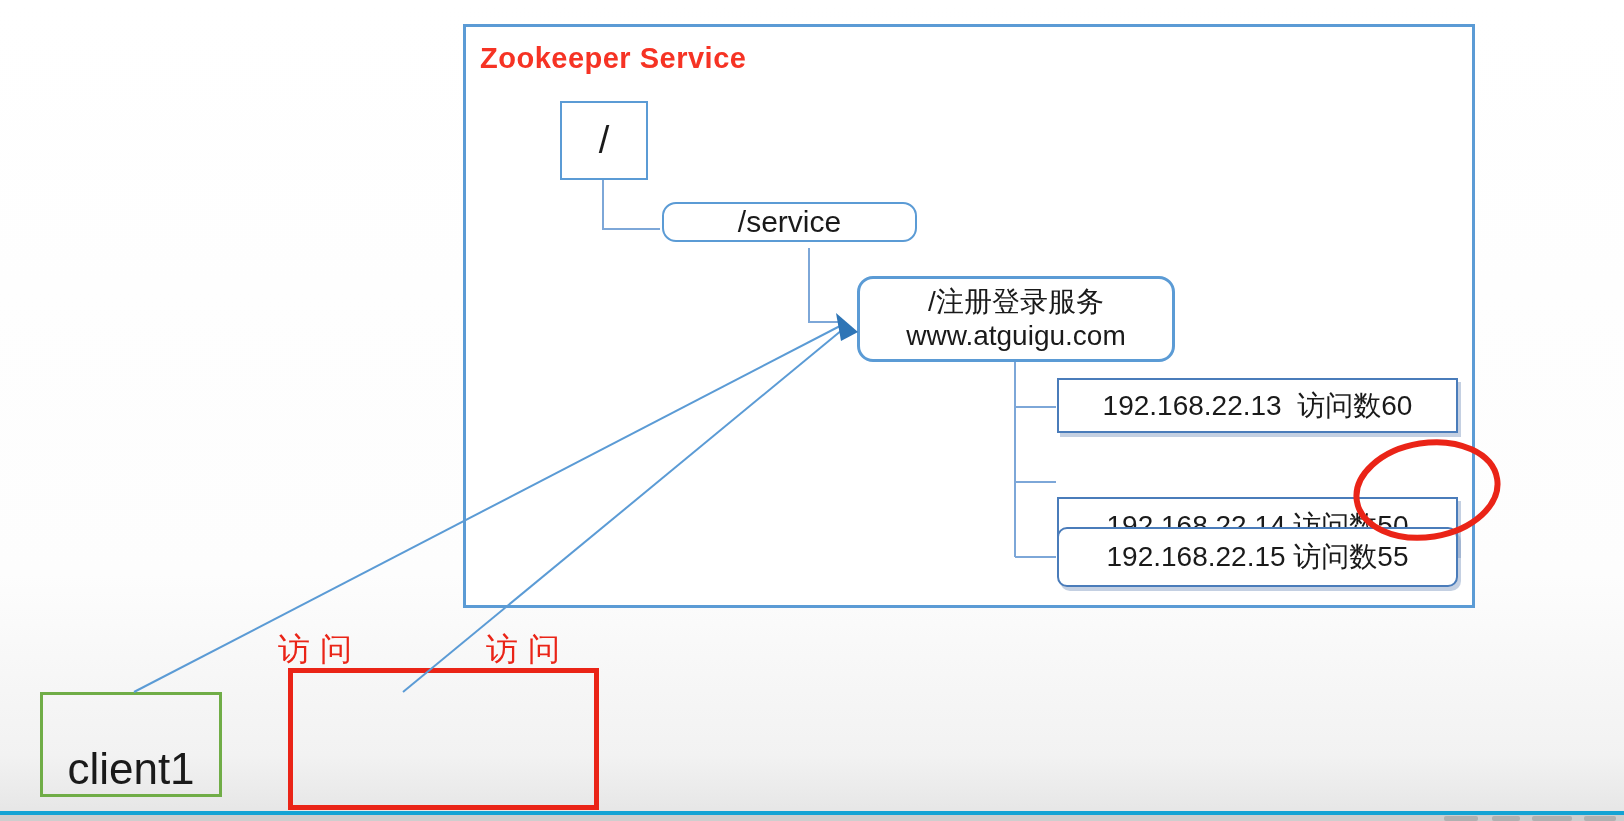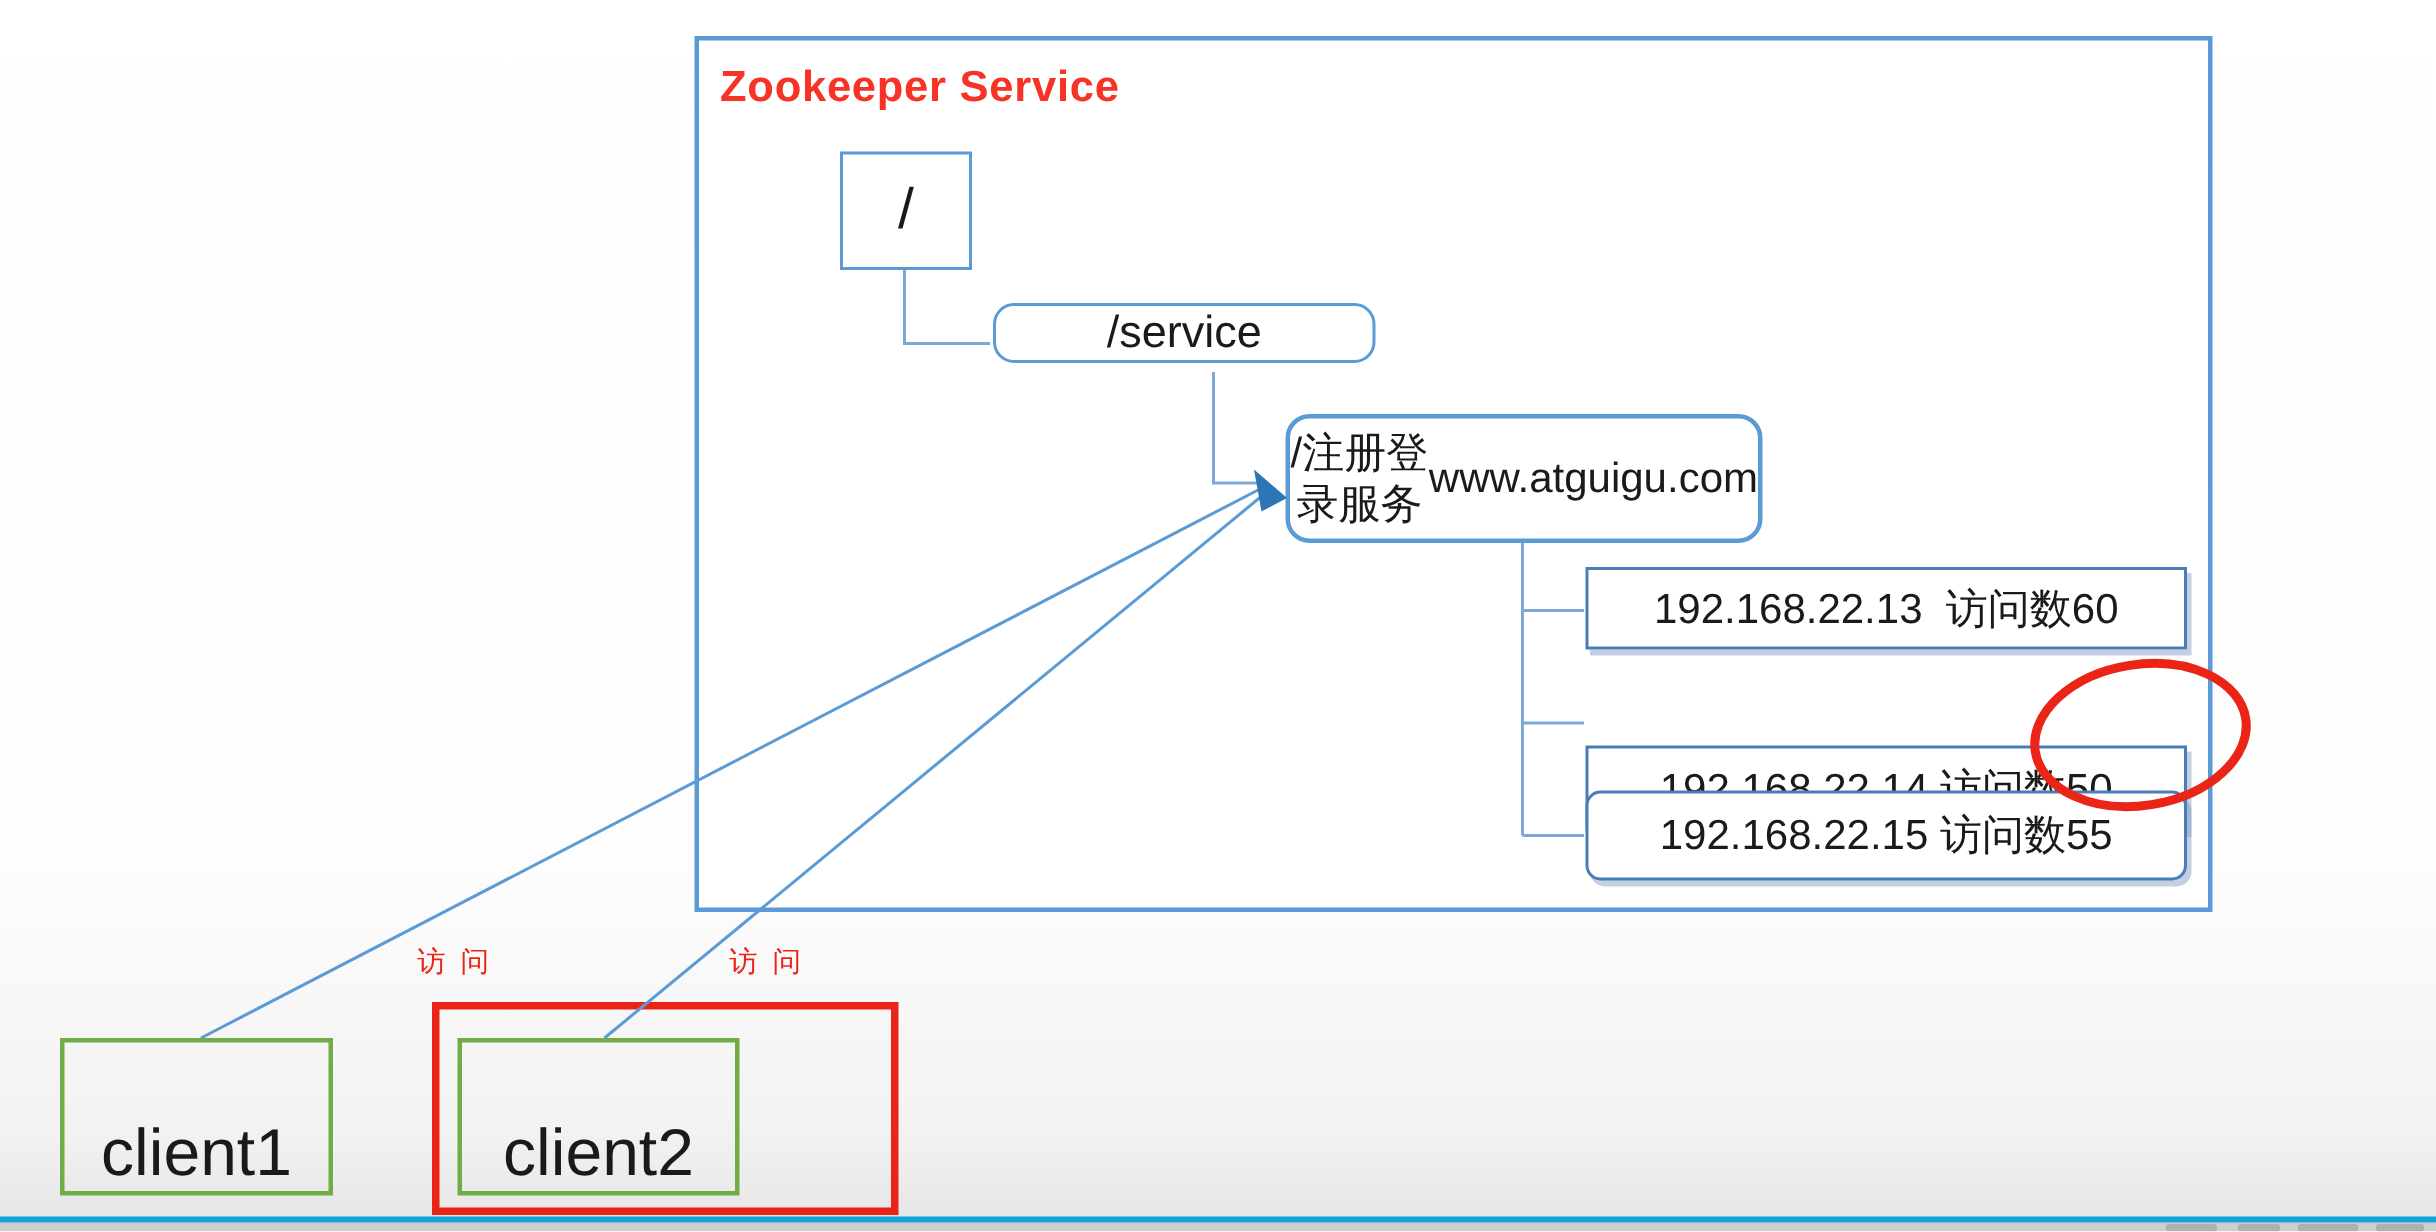--- a/index.html
+++ b/index.html
@@ -51,21 +51,21 @@
     left: 662px; top: 202px;
     width: 255px; height: 40px;
     border-radius: 14px;
     font-size: 30px;
   }
   .registry-node {
     left: 857px; top: 276px;
     width: 318px; height: 86px;
     border-radius: 16px;
     border-width: 3px;
-    flex-direction: row;
+    flex-direction: column;
     font-size: 28px;
     line-height: 34px;
   }
 
   
   .server-box {
     position: absolute;
     left: 1057px;
     width: 401px;
     display: flex;
@@ -98,21 +98,21 @@
     position: absolute;
     left: 288px; top: 668px;
     width: 311px; height: 142px;
     border: 5px solid var(--annotation-red, #ea2417);
     background: transparent;
   }
 
   .access-label {
     position: absolute;
     top: 628px;
-    font-size: 19px;
+    font-size: 32px;
     color: var(--annotation-red, #ea2417);
     letter-spacing: 10px;
     white-space: nowrap;
   }
   .access-1 { left: 278px; }
   .access-2 { left: 486px; }
 
   
   .overlay {
     position: absolute;
@@ -175,23 +175,20 @@
     <span>192.168.22.15 访问数55</span>
   </div>
 
   <div class="access-label access-1">访问</div>
   <div class="access-label access-2">访问</div>
 
   <div class="highlight-rect"></div>
 
   <div class="client-box client-1">
     <span>client1</span>
-  </div>
-  <div class="client-box client-2">
-    <span>client2</span>
   </div>
 
   <svg class="overlay" viewBox="0 0 1624 821" xmlns="http://www.w3.org/2000/svg">
 
     <path d="M 603 180 L 603 229 L 660 229" fill="none" stroke="#7da7d8" stroke-width="2"></path>
 
     <path d="M 809 248 L 809 322 L 838 322" fill="none" stroke="#7da7d8" stroke-width="2"></path>
 
     <path d="M 1015 362 L 1015 557 M 1015 407 L 1056 407 M 1015 482 L 1056 482 M 1015 557 L 1056 557" fill="none" stroke="#7da7d8" stroke-width="2"></path>
 

